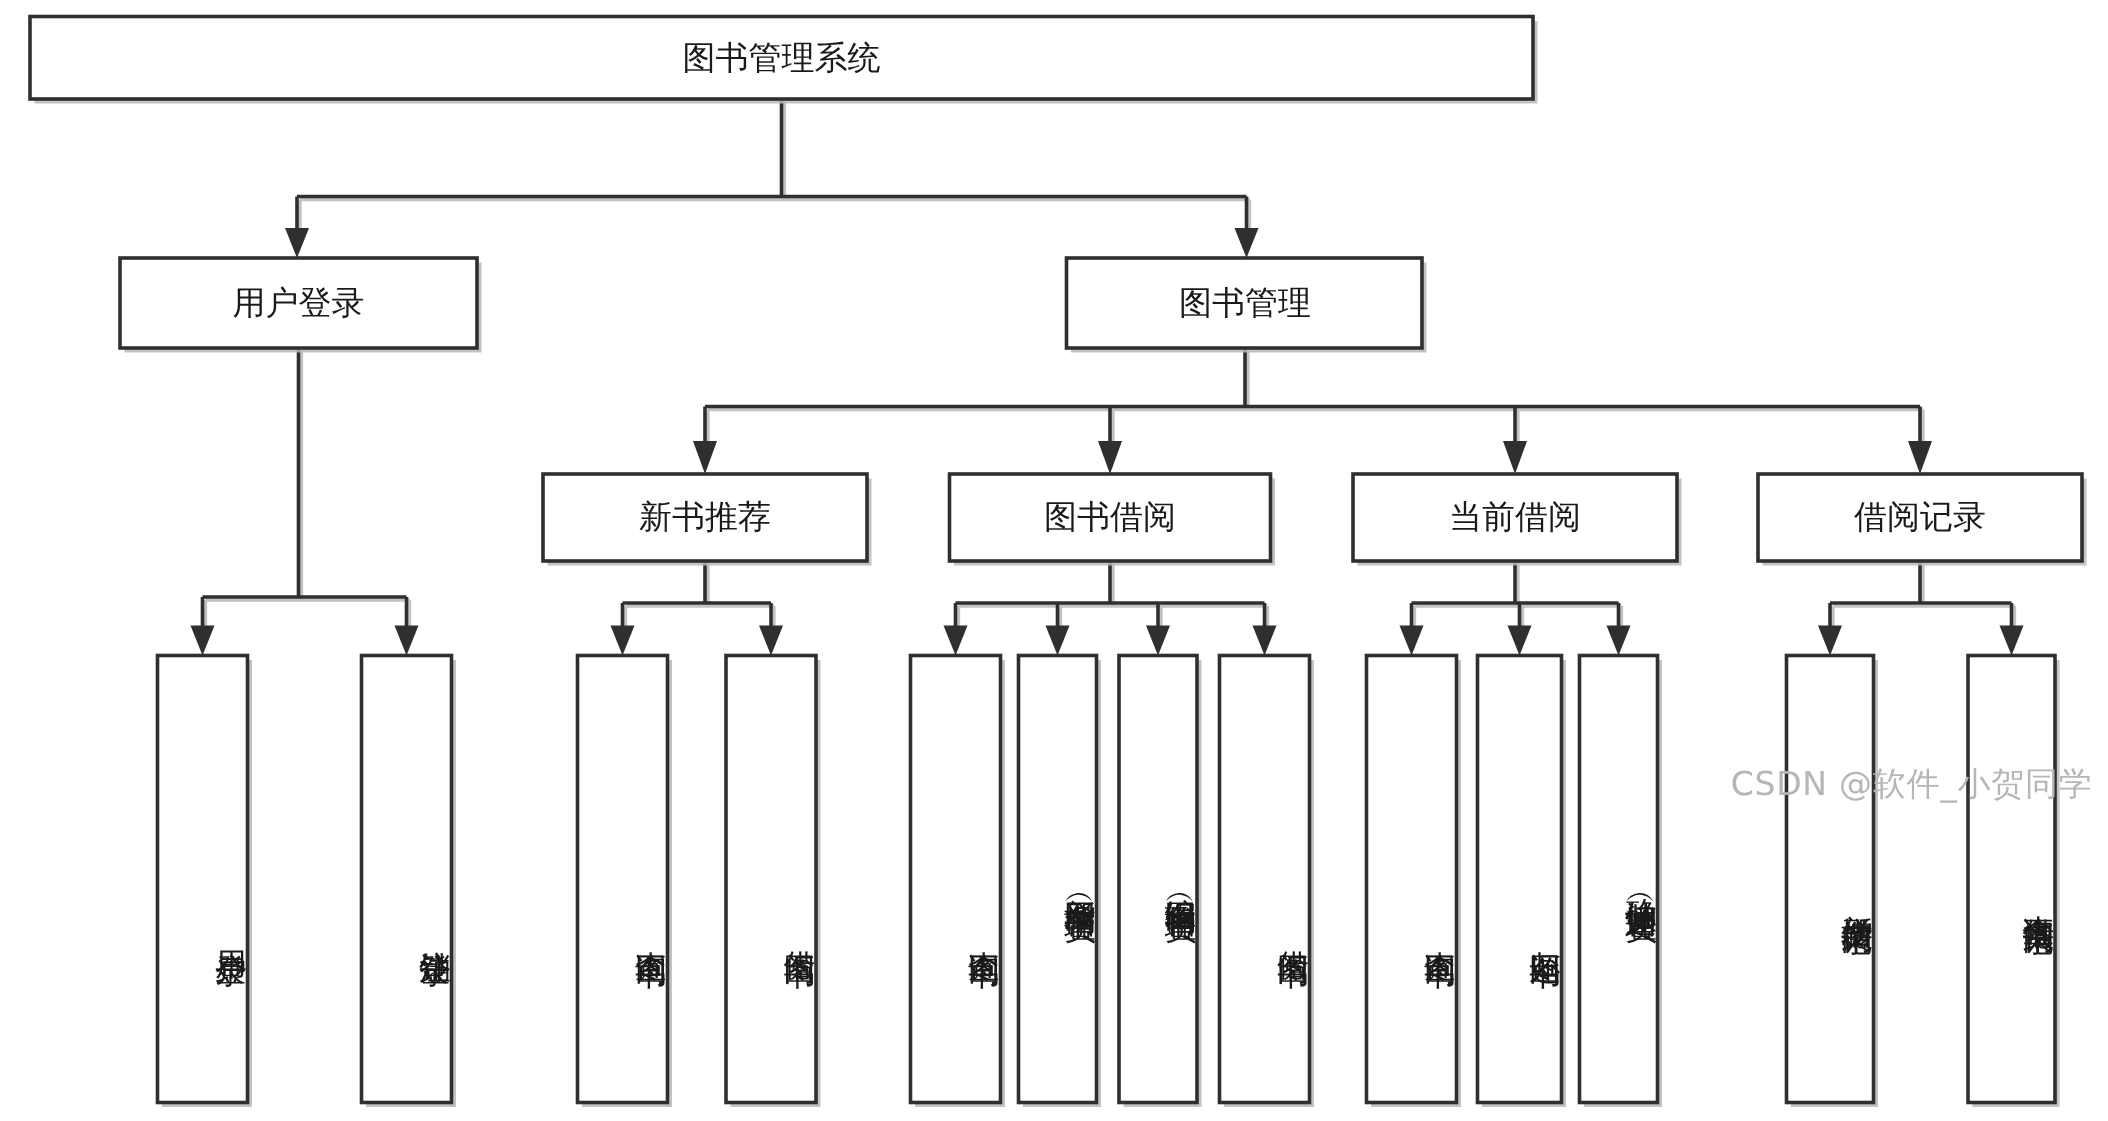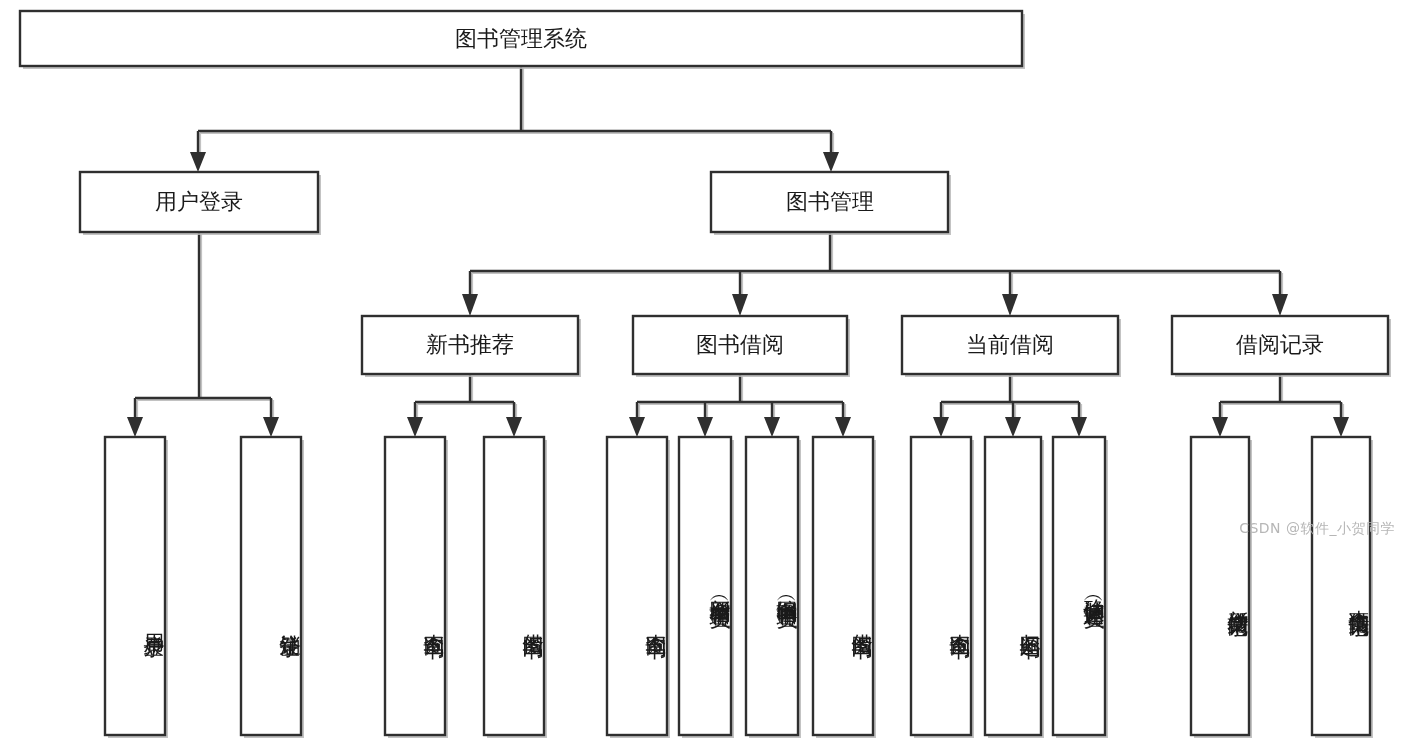--- a/index.html
+++ b/index.html
@@ -72,21 +72,21 @@
     pointer-events: none;
     display: flex;
     align-items: flex-start;
     justify-content: center;
   }
   .watermark {
     position: absolute;
     right: 10px;
     bottom: 6px;
     font-family: "DejaVu Sans", "Liberation Sans", sans-serif;
-    font-size: 14px;
+    font-size: 22px;
     color: #b6b6b6;
     white-space: nowrap;
     letter-spacing: 0.5px;
   }
 </style>
 </head>
 <body>
 
 <div id="diagram-root">
 

